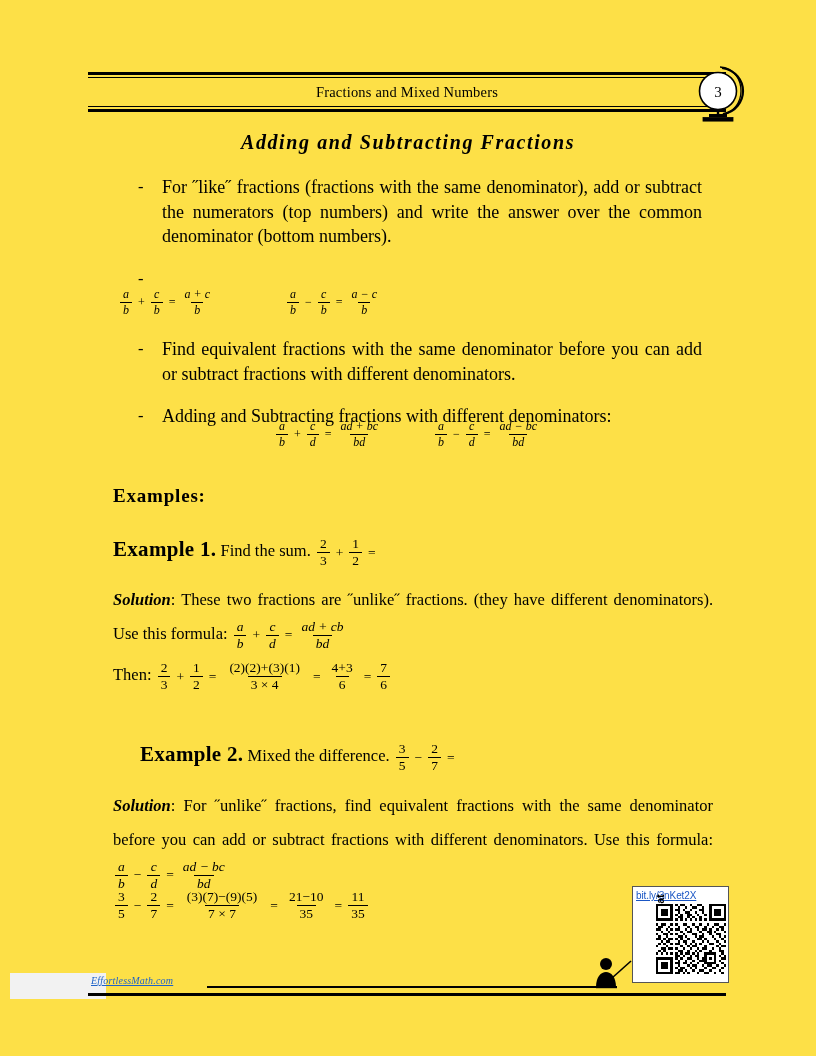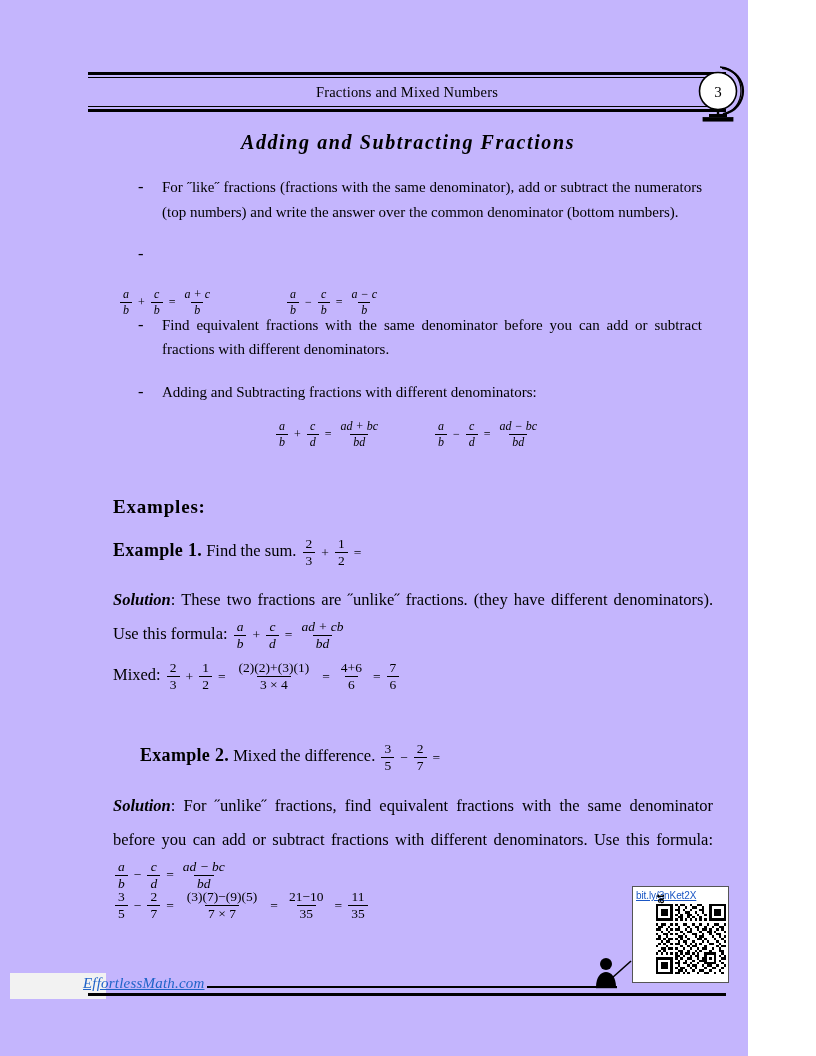--- a/index.html
+++ b/index.html
@@ -12,23 +12,23 @@
     height: 1056px;
     position: relative;
     font-family: "Liberation Serif", "DejaVu Serif", serif;
     color: #000000;
     overflow: hidden;
   }
 
   .page {
     position: absolute;
     left: 0; top: 0;
-    width: 748px;
+    width: 816px;
     height: 1056px;
-    background: #c4b5fd;
+    background: #fde047;
   }
 
   
   .page-edge-artifact {
     position: absolute;
     left: 10px;
     bottom: 57px;
     width: 96px;
     height: 26px;
     background: #f2f2f2;
@@ -98,21 +98,21 @@
     padding: 0 114px 0 138px;
   }
   .bullet-dash {
     width: 24px;
     flex: 0 0 24px;
     font-size: 16.5px;
     line-height: 24.5px;
   }
   .bullet-text {
     flex: 1 1 auto;
-    font-size: 15px;
+    font-size: 18px;
     line-height: 24.5px;
     text-align: justify;
     text-justify: inter-word;
   }
   .bullet-text.nojustify { text-align: left; }
   .spacer-md { height: 18px; }
 
   
   .math {
     font-family: "Liberation Serif", "DejaVu Serif", serif;
@@ -159,35 +159,35 @@
     top: 420px;
     width: 816px;
     text-align: center;
   }
   .formula-line-2 .gap { display:inline-block; width: 42px; }
 
   
   .examples-heading {
     position: absolute;
     left: 113px;
-    top: 496px;
+    top: 485px;
     font-size: 19px;
     font-weight: bold;
     letter-spacing: 0.8px;
   }
 
   .ex-line {
     position: absolute;
     font-size: 16.5px;
     line-height: 24px;
     white-space: nowrap;
   }
   .ex-label {
     font-weight: bold;
-    font-size: 18px;
+    font-size: 21px;
     letter-spacing: 0.3px;
   }
 
   .example1-line { left: 113px; top: 537px; }
   .example2-line { left: 140px; top: 742px; }
 
   .sol-block {
     position: absolute;
     width: 600px;
     left: 113px;
@@ -276,23 +276,23 @@
   .footer-rule-bottom {
     position: absolute;
     left: 88px;
     top: 993px;
     width: 638px;
     height: 3px;
     background: #000;
   }
   .footer-brand {
     position: absolute;
-    left: 83px;
+    left: 91px;
     top: 975px;
-    font-size: 15px;
+    font-size: 10px;
     font-style: italic;
     color: #1f63c8;
     text-decoration: underline;
     letter-spacing: 0.2px;
   }
   .teacher-icon {
     position: absolute;
     left: 592px;
     top: 956px;
     width: 42px;
@@ -471,39 +471,39 @@
         </span>
       <span class="op">=</span>
       <span class="frac">
           <span class="num">ad + cb</span>
           <span class="den">bd</span>
         </span>
     </span>
   </div>
 
   <div class="then-line">
-    <span>Mixed:</span>
+    <span>Then:</span>
     <span class="math math-md">
       <span class="frac upright">
           <span class="num">2</span>
           <span class="den">3</span>
         </span>
       <span class="op">+</span>
       <span class="frac upright">
           <span class="num">1</span>
           <span class="den">2</span>
         </span>
       <span class="op">=</span>
       <span class="frac upright" style="margin:0 6px;">
           <span class="num">(2)(2)+(3)(1)</span>
           <span class="den">3 × 4</span>
         </span>
       <span class="op">=</span>
       <span class="frac upright" style="margin:0 4px;">
-          <span class="num">4+6</span>
+          <span class="num">4+3</span>
           <span class="den">6</span>
         </span>
       <span class="op">=</span>
       <span class="frac upright">
           <span class="num">7</span>
           <span class="den">6</span>
         </span>
     </span>
   </div>
 

